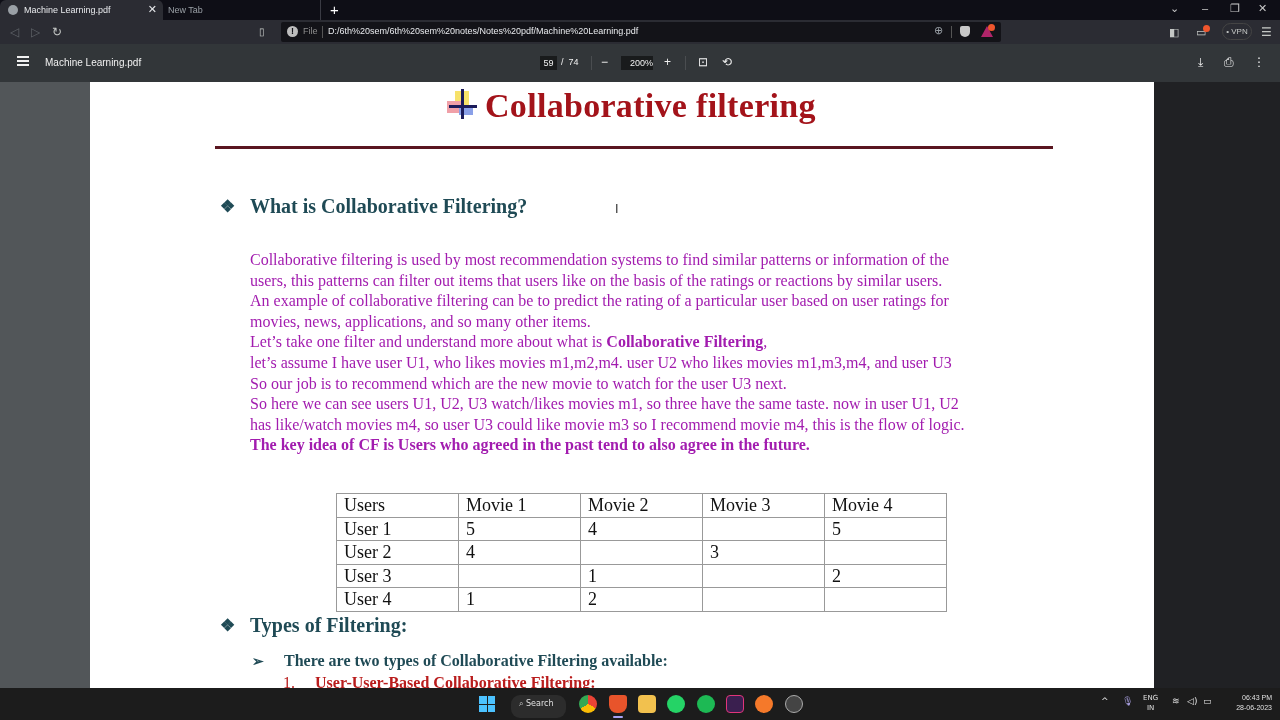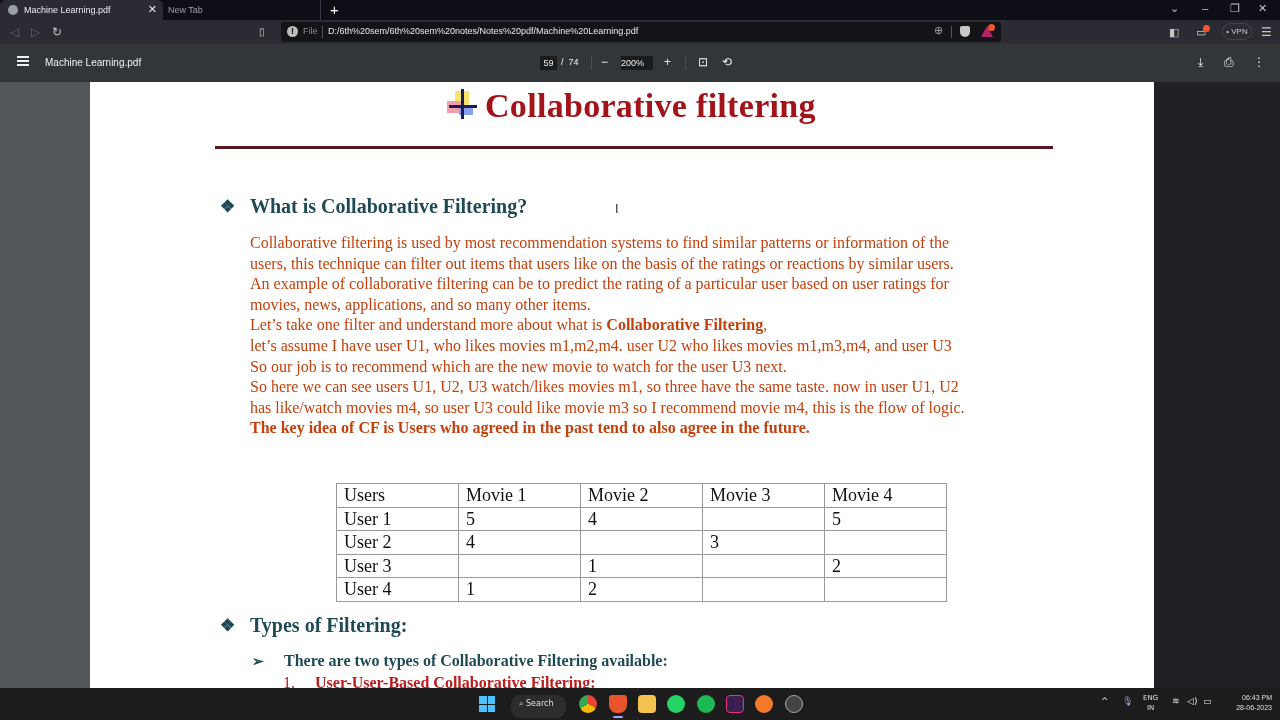--- a/index.html
+++ b/index.html
@@ -33,45 +33,45 @@
   .notif-dot { position: absolute; left: 1203px; top: 5px; width: 7px; height: 7px; border-radius: 50%; background: #f0562d; }
 
   
   .pdfbar { position: absolute; left: 0; top: 44px; width: 1280px; height: 38px; background: #323639; }
   .pdfbar .menu { position: absolute; left: 17px; top: 12px; width: 12px; height: 10px; cursor: pointer; }
   .pdfbar .menu span { display: block; height: 2px; background: #f1f1f1; margin-bottom: 2px; }
   .pdfbar .doc-title { position: absolute; left: 45px; top: 13px; font-size: 10px; color: #f1f1f1; }
   .pagebox { position: absolute; left: 540px; top: 12px; width: 17px; height: 14px; background: #191b1c; color: #f1f1f1; font-size: 9px; text-align: center; line-height: 14px; }
   .pagesep { position: absolute; left: 561px; top: 13px; font-size: 9px; color: #f1f1f1; }
   .vsep { position: absolute; top: 12px; width: 1px; height: 14px; background: #4a4d50; }
-  .zoombox { position: absolute; left: 621px; top: 12px; width: 32px; height: 14px; background: #191b1c; color: #f1f1f1; font-size: 9px; text-align: left; line-height: 14px; }
+  .zoombox { position: absolute; left: 621px; top: 12px; width: 32px; height: 14px; background: #191b1c; color: #f1f1f1; font-size: 9px; text-align: right; line-height: 14px; }
   .pdf-ico { position: absolute; top: 11px; font-size: 12px; color: #f1f1f1; cursor: pointer; line-height: 14px; }
 
   
   .viewer { position: absolute; left: 0; top: 82px; width: 1154px; height: 606px; background: #525659; overflow: hidden; }
   .page { position: absolute; left: 90px; top: 0; width: 1088px; height: 700px; background: #fff; font-family: "Liberation Serif", serif; color: #111; }
   .scroll-strip { position: absolute; left: 1268px; top: 0; width: 12px; height: 606px; background: #fdfdfd; cursor: pointer; }
 
   .title-row { position: absolute; left: 355px; top: 4px; height: 40px; display: flex; align-items: center; }
   .title-icon { position: relative; width: 34px; height: 34px; margin-right: 6px; }
   .title-icon .sq1 { position: absolute; left: 10px; top: 2px; width: 14px; height: 14px; background: #f7e26a; }
   .title-icon .sq2 { position: absolute; left: 2px; top: 12px; width: 14px; height: 12px; background: #f0a0a8; }
   .title-icon .sq3 { position: absolute; left: 14px; top: 16px; width: 14px; height: 10px; background: #8aa0e8; }
   .title-icon .v { position: absolute; left: 16px; top: 0; width: 3px; height: 30px; background: #1b1b5a; }
   .title-icon .h { position: absolute; left: 4px; top: 16px; width: 28px; height: 3px; background: #1b1b5a; }
   .title-text { font-size: 34px; font-weight: bold; color: #a3131a; letter-spacing: 0.3px; }
   .title-rule { position: absolute; left: 125px; top: 64px; width: 838px; height: 3px; background: #5a1620; }
 
   .h2 { position: absolute; left: 130px; font-size: 20px; font-weight: bold; color: #1f4a55; display: flex; align-items: center; }
   .h2 .bullet { font-size: 17px; color: #1f4a55; margin-right: 14px; width: 16px; }
-  .body { position: absolute; left: 160px; top: 151px; width: 800px; font-size: 16px; line-height: 20.6px; color: #c2410c; }
+  .body { position: absolute; left: 160px; top: 168px; width: 800px; font-size: 16px; line-height: 20.6px; color: #a21caf; }
   .body .line { white-space: nowrap; }
   .body b { font-weight: bold; }
 
-  table.ratings { position: absolute; left: 246px; top: 401px; border-collapse: collapse; font-size: 18px; font-family: Liberation Serif, serif; }
+  table.ratings { position: absolute; left: 246px; top: 411px; border-collapse: collapse; font-size: 18px; font-family: Liberation Serif, serif; }
   table.ratings td { border: 1px solid #999; height: 23.5px; padding: 0 7px; width: 122px; line-height: 22px; vertical-align: middle; }
   table.ratings td:first-child { width: 122px; }
 
   .sub { position: absolute; left: 162px; top: 570px; font-size: 16px; font-weight: bold; color: #1f4a55; display: flex; align-items: center; }
   .sub .arrow { width: 32px; font-size: 14px; color: #1f4a55; }
   .numbered { position: absolute; left: 193px; top: 592px; font-size: 16px; font-weight: bold; color: #b91c1c; }
   .numbered .num { display: inline-block; width: 32px; font-weight: normal; }
 
   .cursor-ibeam { position: absolute; left: 525px; top: 120px; font-size: 12px; color: #333; font-family: "DejaVu Sans", sans-serif; }
 
@@ -166,21 +166,21 @@
 
     <div class="h2" style="top:113px;">
       <span class="bullet">❖</span>
       <span>What is Collaborative Filtering?</span>
     </div>
 
     <span class="cursor-ibeam">I</span>
 
     <div class="body">
       <div class="line">Collaborative filtering is used by most recommendation systems to find similar patterns or information of the</div>
-      <div class="line">users, this technique can filter out items that users like on the basis of the ratings or reactions by similar users.</div>
+      <div class="line">users, this patterns can filter out items that users like on the basis of the ratings or reactions by similar users.</div>
       <div class="line">An example of collaborative filtering can be to predict the rating of a particular user based on user ratings for</div>
       <div class="line">movies, news, applications, and so many other items.</div>
       <div class="line"><span>Let’s take one filter and understand more about what is </span><b>Collaborative Filtering</b><span>,</span></div>
       <div class="line">let’s assume I have user U1, who likes movies m1,m2,m4. user U2 who likes movies m1,m3,m4, and user U3</div>
       <div class="line">So our job is to recommend which are the new movie to watch for the user U3 next.</div>
       <div class="line">So here we can see users U1, U2, U3 watch/likes movies m1, so three have the same taste. now in user U1, U2</div>
       <div class="line">has like/watch movies m4, so user U3 could like movie m3 so I recommend movie m4, this is the flow of logic.</div>
       <div class="line"><b>The key idea of CF is Users who agreed in the past tend to also agree in the future.</b></div>
     </div>
 

